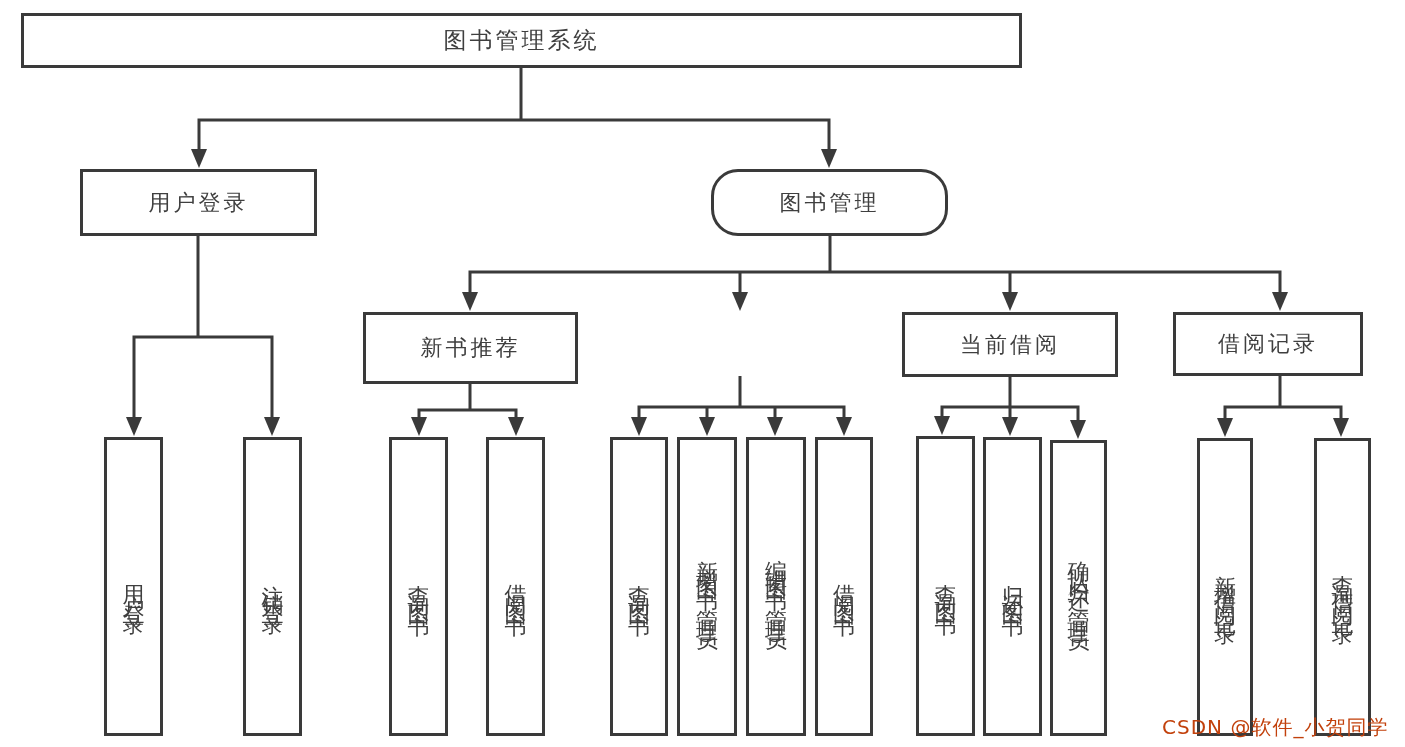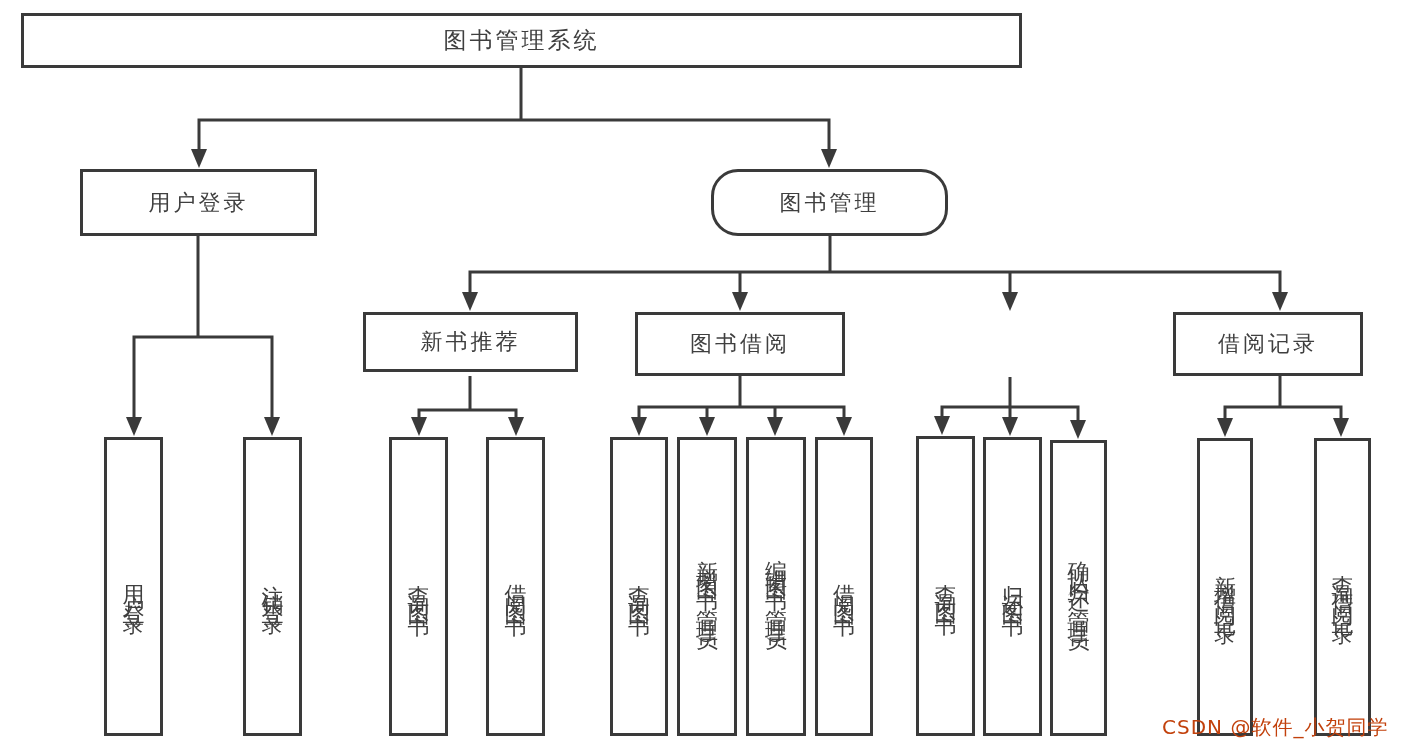--- a/index.html
+++ b/index.html
@@ -82,22 +82,22 @@
       <polygon points="1217,418 1233,418 1225,437"></polygon>
       <polygon points="1333,418 1349,418 1341,437"></polygon>
     </g>
   </svg>
 
   <div class="node h-node root-node" style="left:21px; top:13px; width:1001px; height:55px;">图书管理系统</div>
 
   <div class="node h-node" style="left:80px; top:169px; width:237px; height:67px;">用户登录</div>
   <div class="node h-node" style="left:711px; top:169px; width:237px; height:67px;border-radius:27px;">图书管理</div>
 
-  <div class="node h-node" style="left:363px; top:312px; width:215px; height:60px;">新书推荐</div>
-  <div class="node h-node" style="left:635px; top:312px; width:210px; height:64px;">图书借阅</div>
+  <div class="node h-node" style="left:363px; top:312px; width:215px; height:72px;">新书推荐</div>
+  <div class="node h-node" style="left:902px; top:312px; width:216px; height:65px;">当前借阅</div>
   <div class="node h-node" style="left:1173px; top:312px; width:190px; height:64px;">借阅记录</div>
 
   <div class="node v-node" style="left:104px; top:437px; width:59px; height:299px;">用户登录</div>
   <div class="node v-node" style="left:243px; top:437px; width:59px; height:299px;">注销登录</div>
 
   <div class="node v-node" style="left:389px; top:437px; width:59px; height:299px;">查询图书</div>
   <div class="node v-node" style="left:486px; top:437px; width:59px; height:299px;">借阅图书</div>
 
   <div class="node v-node" style="left:610px; top:437px; width:58px; height:299px;">查询图书</div>
   <div class="node v-node" style="left:677px; top:437px; width:60px; height:299px;">新增图书（管理员）</div>

